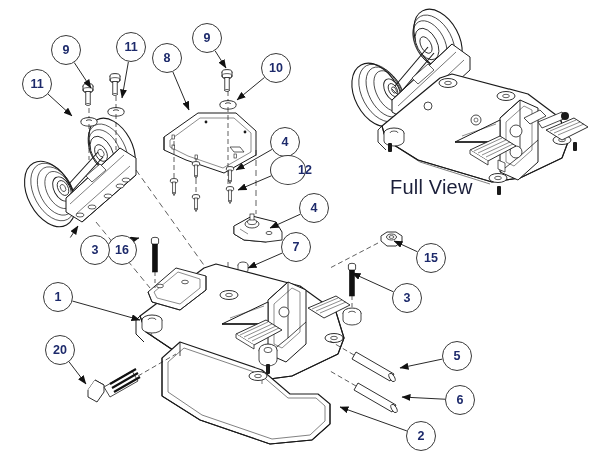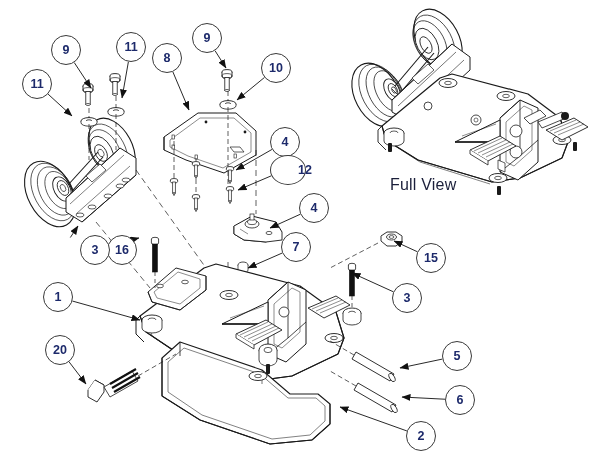--- a/index.html
+++ b/index.html
@@ -17,21 +17,21 @@
   }
   #art{
     position:absolute;
     left:0;top:0;
     width:600px;height:467px;
   }
   .fullview-label{
     position:absolute;
     left:390px;
     top:176px;
-    font-size:16px;
+    font-size:20px;
     font-weight:400;
     color:#1b1f3a;
     letter-spacing:0.2px;
     white-space:nowrap;
     user-select:none;
   }
   
   .callout{
     position:absolute;
     width:30px;height:30px;

